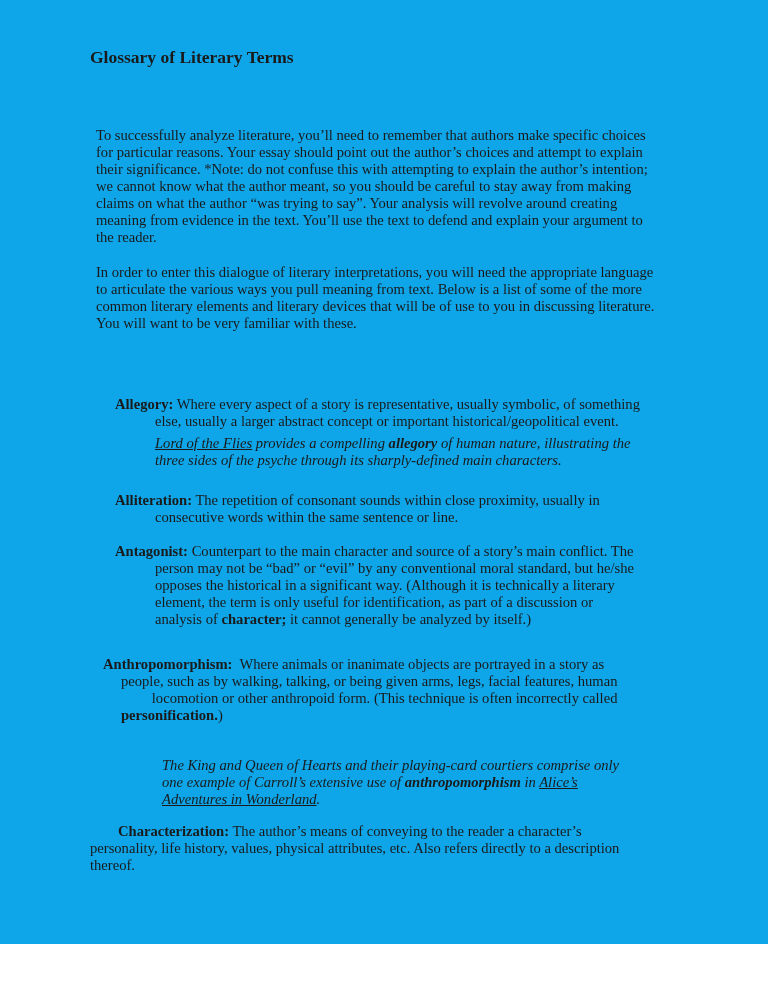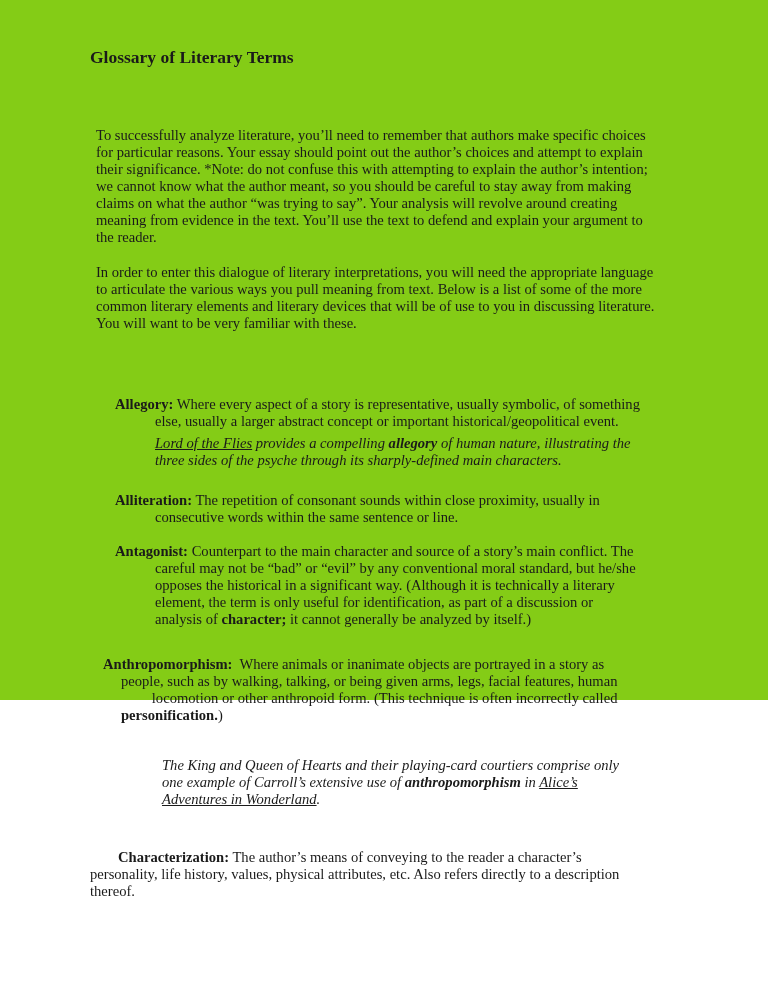--- a/index.html
+++ b/index.html
@@ -1,18 +1,18 @@
 <!DOCTYPE html>
 <html><head>
 <meta charset="utf-8">
 <style>
   html, body { margin:0; padding:0; background:#ffffff; }
   body { width:768px; height:994px; position:relative; overflow:hidden;
          font-family:"Liberation Serif", "DejaVu Serif", serif; color:#1a1a1a; }
-  .page { position:absolute; left:0; top:0; width:768px; height:700px; background:#84cc16; }
+  .page { position:absolute; left:0; top:0; width:768px; height:944px; background:#0ea5e9; }
   .title { position:absolute; left:90px; top:47px; font-size:17.5px; font-weight:bold; }
   .para { position:absolute; left:96px; width:640px; font-size:14.6px; line-height:17px; }
   .para .ln { display:block; white-space:nowrap; }
   .entry { position:absolute; font-size:14.6px; line-height:17px; }
   .entry .ln { display:block; white-space:nowrap;font-family:Liberation Serif, serif; }
   .term { font-weight:bold; }
   .ex { font-style:italic; }
   .u { text-decoration:underline; }
   b { font-weight:bold; }
 </style>
@@ -49,37 +49,37 @@
     <span class="ln">three sides of the psyche through its sharply-defined main characters.</span>
   </div>
 
   <div class="entry" style="left:115px; top:492px;">
     <span class="ln"><span class="term">Alliteration:</span><span> The repetition of consonant sounds within close proximity, usually in</span></span>
     <span class="ln" style="padding-left:40px;">consecutive words within the same sentence or line.</span>
   </div>
 
   <div class="entry" style="left:115px; top:543px;">
     <span class="ln"><span class="term">Antagonist:</span><span> Counterpart to the main character and source of a story’s main conflict. The</span></span>
-    <span class="ln" style="padding-left:40px;">careful may not be “bad” or “evil” by any conventional moral standard, but he/she</span>
+    <span class="ln" style="padding-left:40px;">person may not be “bad” or “evil” by any conventional moral standard, but he/she</span>
     <span class="ln" style="padding-left:40px;">opposes the historical in a significant way. (Although it is technically a literary</span>
     <span class="ln" style="padding-left:40px;">element, the term is only useful for identification, as part of a discussion or</span>
     <span class="ln" style="padding-left:40px;"><span>analysis of </span><b>character;</b><span> it cannot generally be analyzed by itself.)</span></span>
   </div>
 
   <div class="entry" style="left:103px; top:656px;">
     <span class="ln"><span class="term">Anthropomorphism:</span><span style="white-space:pre;margin-top:20px;">  Where animals or inanimate objects are portrayed in a story as</span></span>
     <span class="ln" style="padding-left:18px;">people, such as by walking, talking, or being given arms, legs, facial features, human</span>
     <span class="ln" style="padding-left:18px;text-align:right;">locomotion or other anthropoid form. (This technique is often incorrectly called</span>
     <span class="ln" style="padding-left:18px;"><b>personification.</b><span>)</span></span>
   </div>
   <div class="entry ex" style="left:162px; top:757px;">
     <span class="ln">The King and Queen of Hearts and their playing-card courtiers comprise only</span>
     <span class="ln"><span>one example of Carroll’s extensive use of </span><b>anthropomorphism</b><span> in </span><span class="u">Alice’s</span></span>
     <span class="ln"><span class="u">Adventures in Wonderland</span><span>.</span></span>
   </div>
 
-  <div class="entry" style="left:90px; top:823px;margin-top:26px;">
+  <div class="entry" style="left:90px; top:823px;">
     <span class="ln" style="padding-left:28px;"><span class="term">Characterization:</span><span> The author’s means of conveying to the reader a character’s</span></span>
     <span class="ln">personality, life history, values, physical attributes, etc. Also refers directly to a description</span>
     <span class="ln">thereof.</span>
   </div>
 
 </div>
 
 </body></html>

